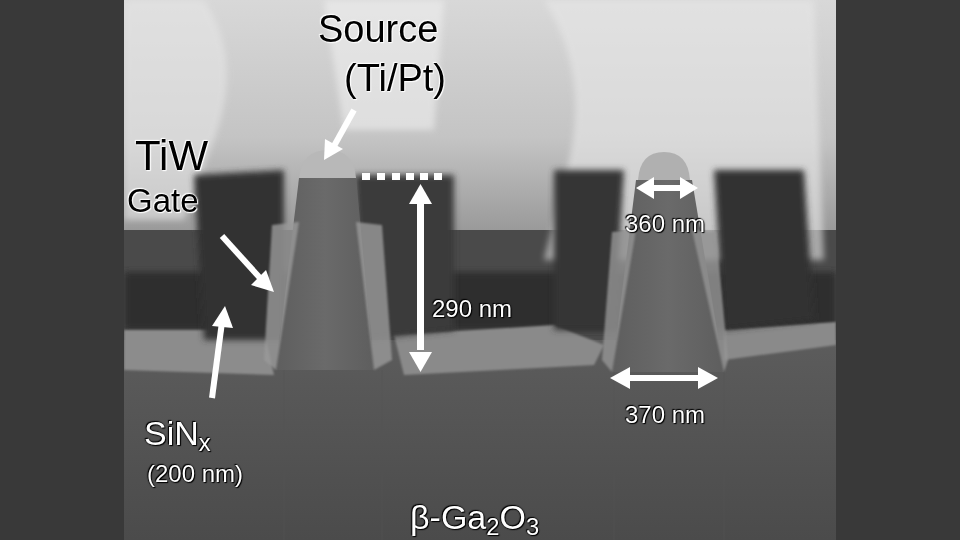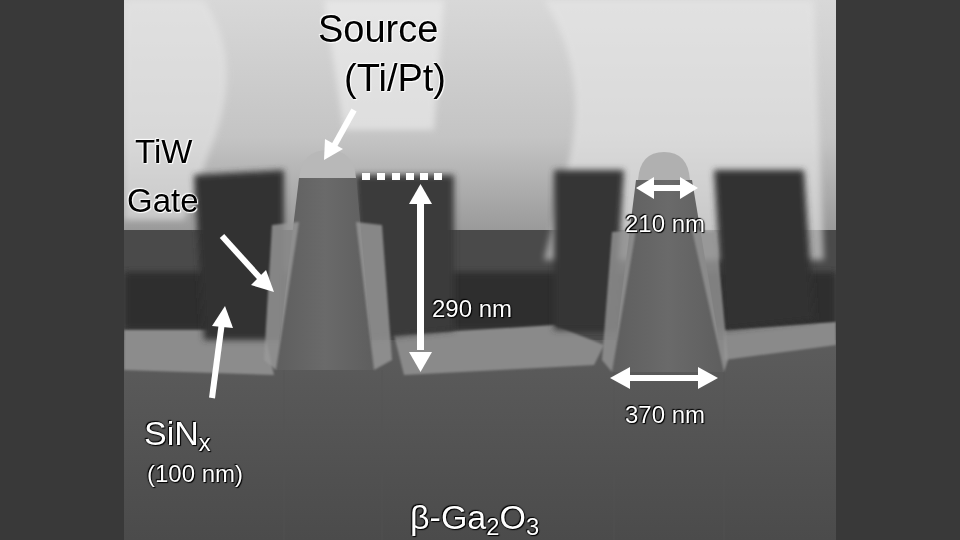--- a/index.html
+++ b/index.html
@@ -127,23 +127,23 @@
       <rect x="626" y="375" width="76" height="6"></rect>
       <polygon points="610,378 630,367 630,389"></polygon>
       <polygon points="718,378 698,367 698,389"></polygon>
     </g>
   </g>
 </svg>
 
 <div class="lbl dark" style="left:318px;top:10px;font-size:38px;">Source</div>
 <div class="lbl dark" style="left:336px;top:59px;font-size:38px;margin-left:8px;">(Ti/Pt)</div>
 
-<div class="lbl dark" style="left:135px;top:135px;font-size:33px;">TiW</div>
+<div class="lbl dark" style="left:135px;top:135px;font-size:42px;">TiW</div>
 <div class="lbl dark" style="left:127px;top:184px;font-size:33px;">Gate</div>
 
 <div class="lbl light" style="left:144px;top:416px;font-size:34px;"><span>SiN</span><sub>x</sub></div>
-<div class="lbl light" style="left:147px;top:462px;font-size:24px;">(100 nm)</div>
+<div class="lbl light" style="left:147px;top:462px;font-size:24px;">(200 nm)</div>
 
 <div class="lbl light" style="left:410px;top:460px;font-size:34px;margin-top:40px;"><span>β-Ga</span><sub>2</sub><span>O</span><sub>3</sub></div>
 
 <div class="lbl light" style="left:432px;top:297px;font-size:24px;">290 nm</div>
-<div class="lbl light" style="left:625px;top:212px;font-size:24px;">210 nm</div>
+<div class="lbl light" style="left:625px;top:212px;font-size:24px;">360 nm</div>
 <div class="lbl light" style="left:625px;top:403px;font-size:24px;text-align:right;">370 nm</div>
 
 </body></html>

